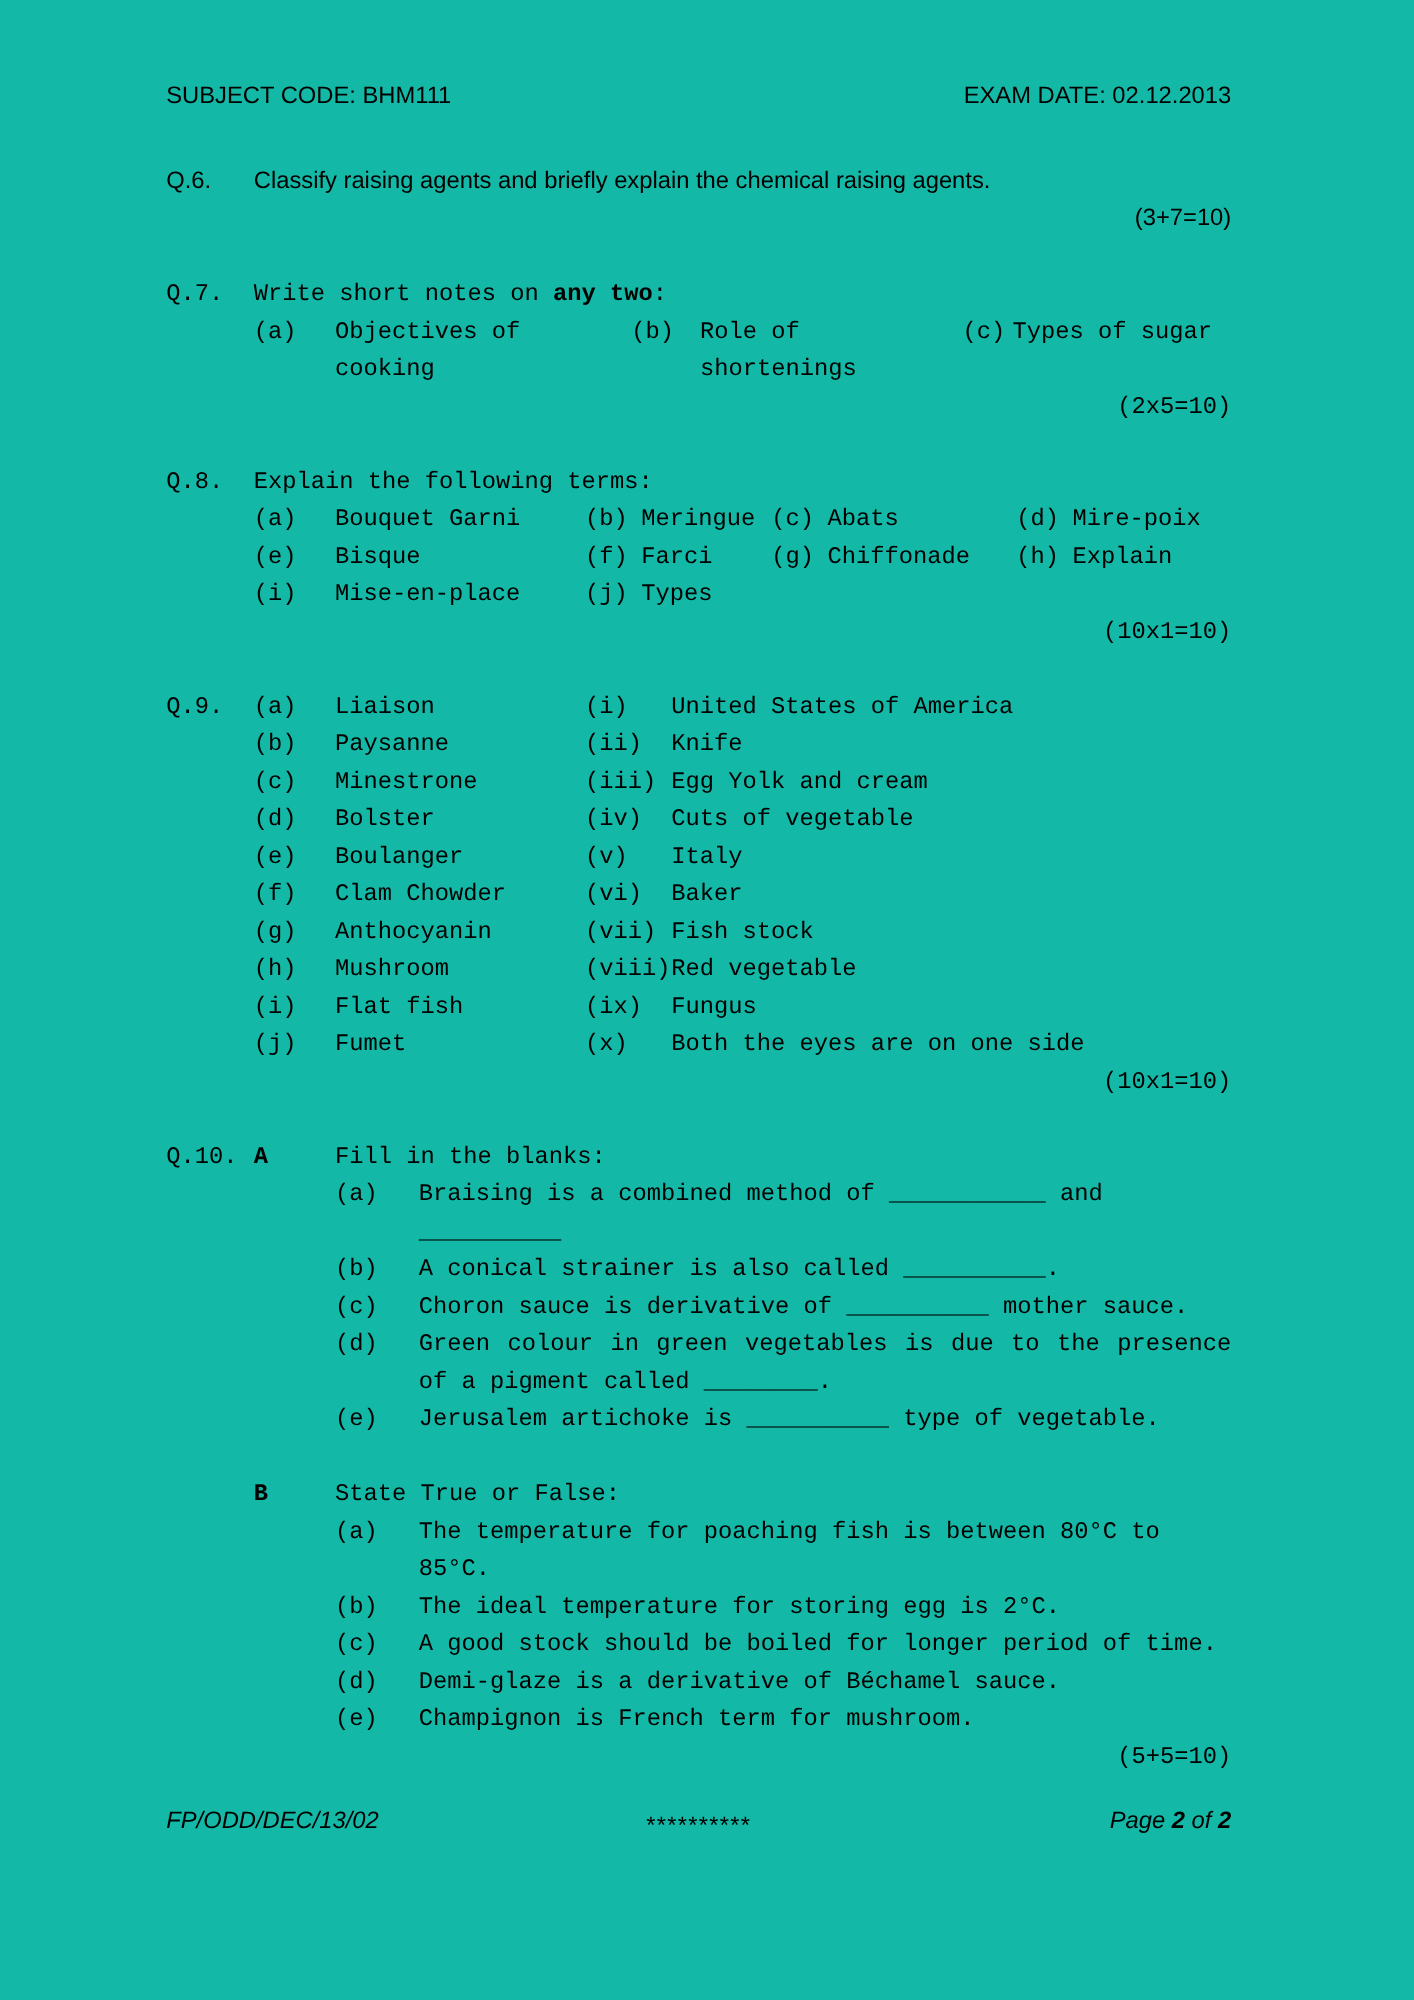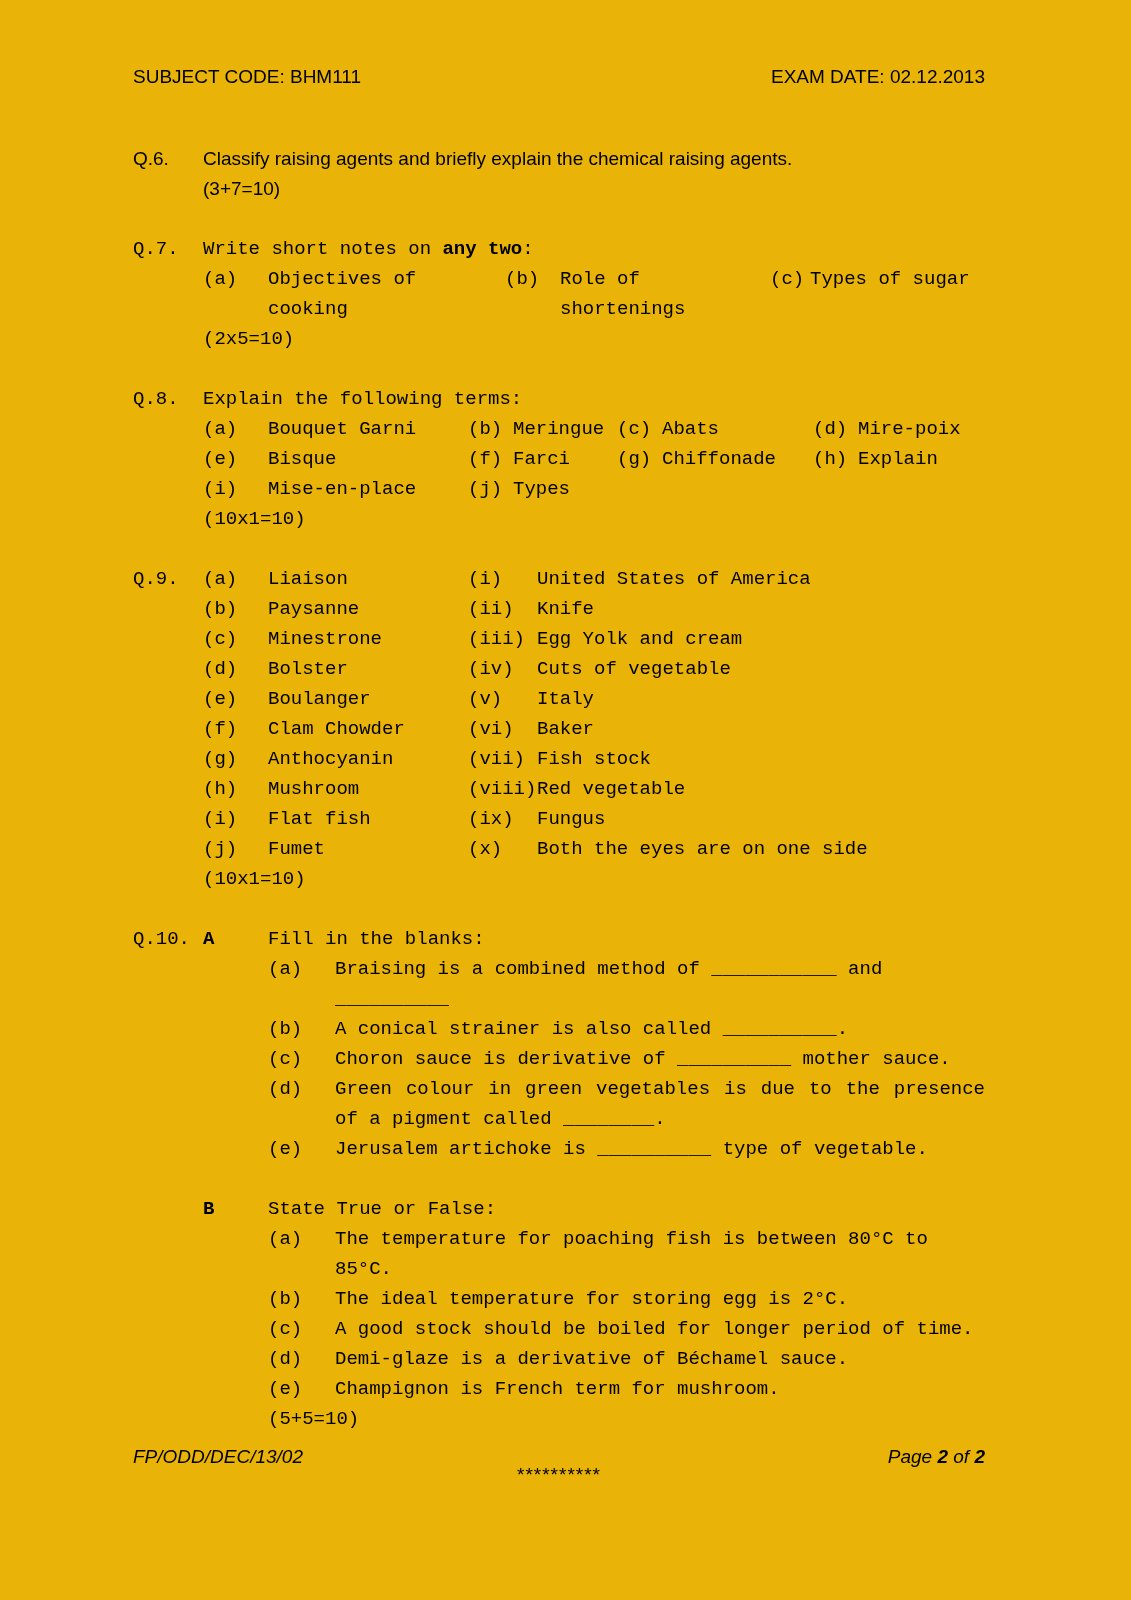--- a/index.html
+++ b/index.html
@@ -1,29 +1,29 @@
 <!DOCTYPE html>
 <html><head>
 <meta charset="utf-8">
 <style>
   html,body{margin:0;padding:0;}
   body{
     width:1131px;height:1600px;background:#ffffff;color:#000000;
     font-family:"Liberation Sans","DejaVu Sans",sans-serif;
     font-size:19px;line-height:30px;
   }
-  .page{position:relative;width:1131px;height:1600px;overflow:hidden;background:#eab308;}
+  .page{position:relative;width:1131px;height:1600px;overflow:hidden;background:#14b8a6;}
   .content{position:absolute;left:133px;top:0;width:852px;}
   .header{display:flex;justify-content:space-between;padding-top:62px;}
   .sec{margin-top:30px;font-family:Liberation Mono, monospace;}
-  .first-sec{margin-top:52px;}
+  .first-sec{margin-top:38px;}
   .q{display:flex;align-items:flex-start;}
   .qnum{flex:0 0 70px;}
   .qbody{flex:1;min-width:0;}
-  .marks{text-align:left;}
+  .marks{text-align:right;}
   .grid7{display:grid;grid-template-columns:65px 237px 55px 210px 40px 1fr;}
   .grid8{display:grid;grid-template-columns:65px 200px 45px 104px 45px 151px 45px 1fr;}
   .grid9{display:grid;grid-template-columns:65px 200px 69px 1fr;}
   .subsec{display:flex;}
   .seclabel{flex:0 0 65px;font-weight:bold;}
   .secbody{flex:1;min-width:0;}
   .item{display:flex;}
   .ilabel{flex:0 0 67px;}
   .itext{flex:1;min-width:0;}
   .justify{text-align:justify;}

